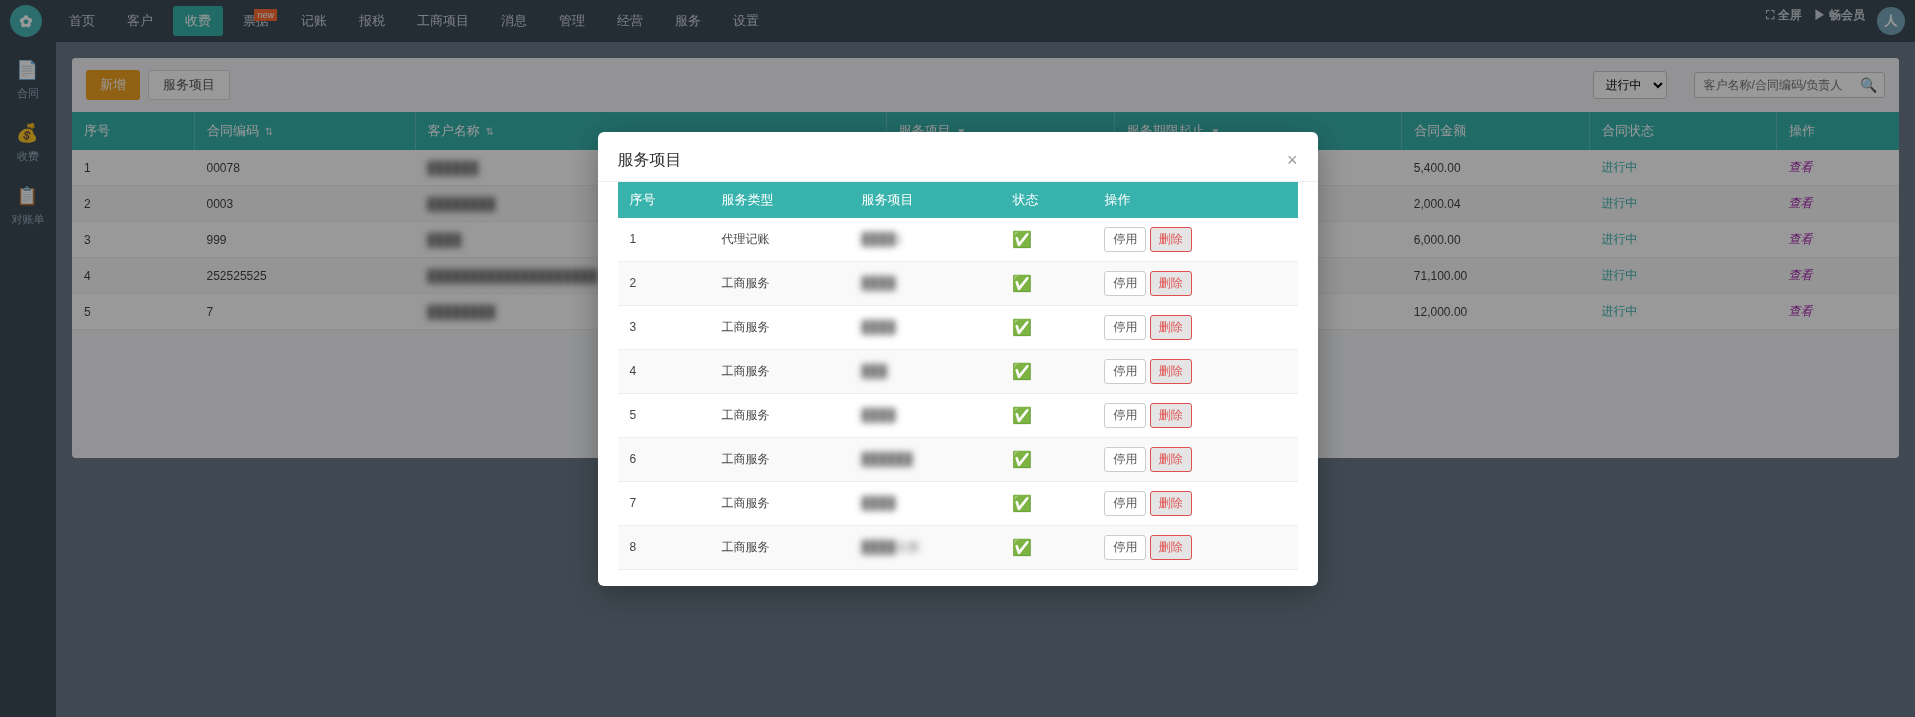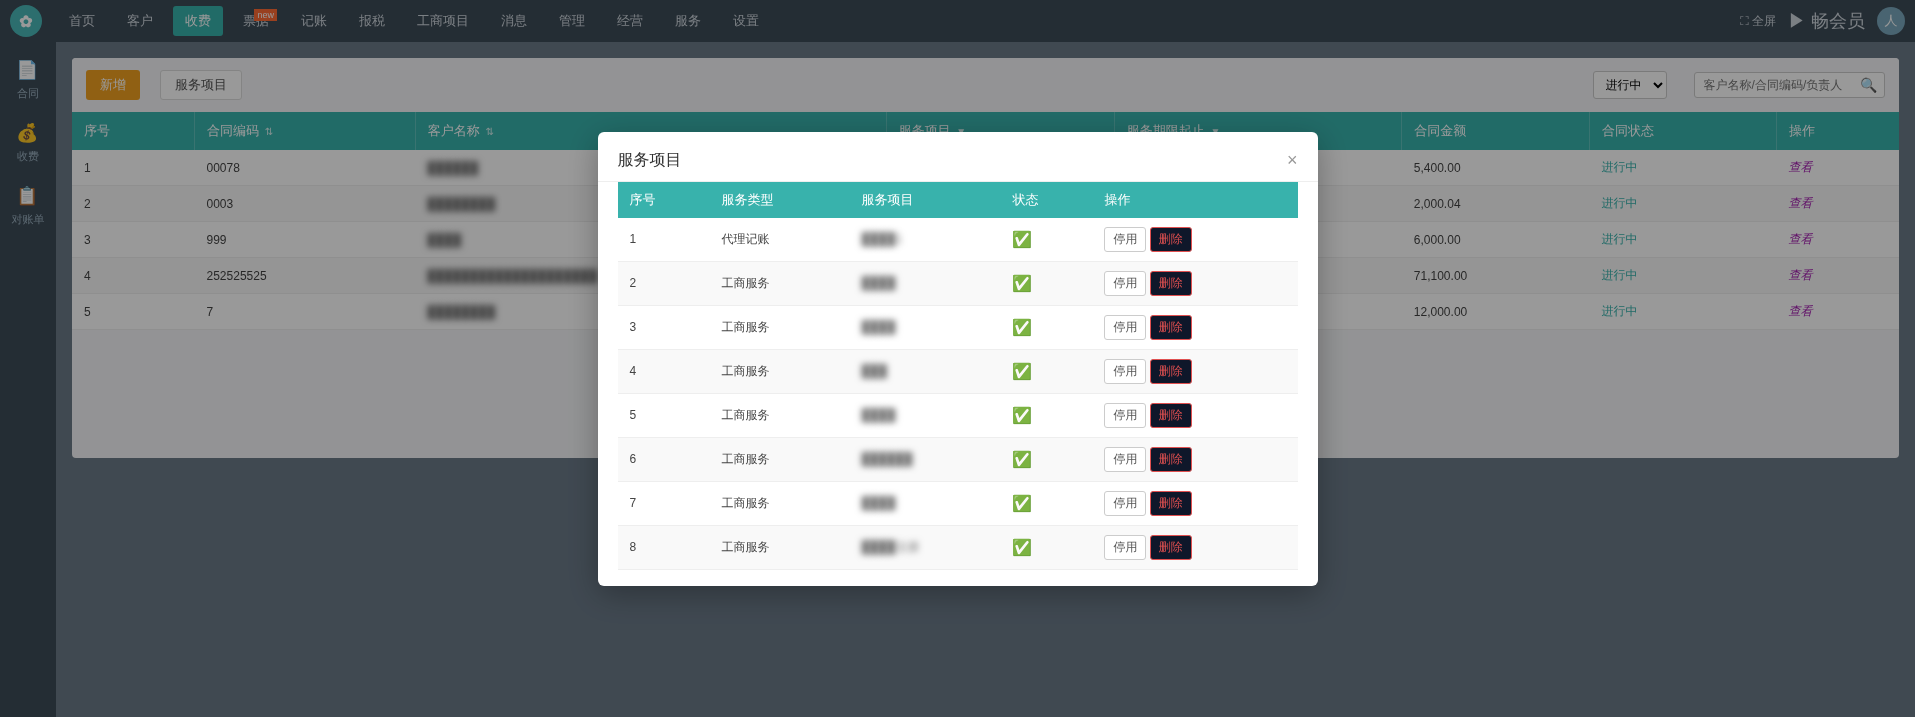--- a/index.html
+++ b/index.html
@@ -40,21 +40,21 @@
       background: #ff6b35;
       color: white;
       font-size: 9px;
       padding: 1px 3px;
       border-radius: 0;
       position: absolute;
       top: 3px;
       right: 4px;
     }
     .nav-right {
-      display: flex; align-items: center; gap: 12px; color: #cdd5dc; font-size: 12px;
+      display: flex; gap: 12px; color: #cdd5dc; font-size: 12px; font-weight: bold;
     }
     .avatar-circle {
       width: 28px; height: 28px; border-radius: 50%;
       background: #7ba7bc;
       display: flex; align-items: center; justify-content: center;
       color: white; font-size: 13px;
     }
 
     
     .main-layout { display: flex; height: calc(100vh - 42px); }
@@ -96,21 +96,21 @@
     
     .panel {
       background: #f5f6f8;
       border-radius: 4px;
       padding: 0;
       min-height: 400px;
     }
 
     .panel-toolbar {
       padding: 12px 14px;
-      display: flex; align-items: center; gap: 20px;
+      display: flex; align-items: center; gap: 8px;
       background: #f5f6f8;
       border-radius: 4px 4px 0 0;
     }
 
     .btn-new-main {
       background: #f0a020;
       color: white;
       border: none;
       padding: 6px 14px;
       border-radius: 3px;
@@ -249,21 +249,21 @@
     .btn-stop {
       background: white;
       color: #555;
       border: 1px solid #ccc;
       padding: 3px 8px;
       border-radius: 3px;
       cursor: pointer;
       font-size: 12px;
     }
     .btn-delete {
-      background: #0f172a;
+      background: #e5e5e5;
       color: #e05050;
       border: 1px solid #e05050;
       padding: 3px 8px;
       border-radius: 3px;
       cursor: pointer;
       font-size: 12px;
     }
   </style>
 </head>
 <body>
@@ -282,21 +282,21 @@
     <div class="nav-item">报税</div>
     <div class="nav-item">工商项目</div>
     <div class="nav-item">消息</div>
     <div class="nav-item">管理</div>
     <div class="nav-item">经营</div>
     <div class="nav-item">服务</div>
     <div class="nav-item">设置</div>
   </div>
   <div class="nav-right">
     <span style="cursor:pointer; font-size:12px;">⛶ <span>全屏</span></span>
-    <span style="cursor:pointer; font-size:18px;">▶ <span>畅会员</span></span>
+    <span style="cursor:pointer; font-size:12px;">▶ <span>畅会员</span></span>
     <div class="avatar-circle">人</div>
   </div>
 </div>
 
 <div class="main-layout">
 
   <div class="sidebar">
     <div class="sidebar-item">
       <div class="icon-box">📄</div>
       <span>合同</span>

